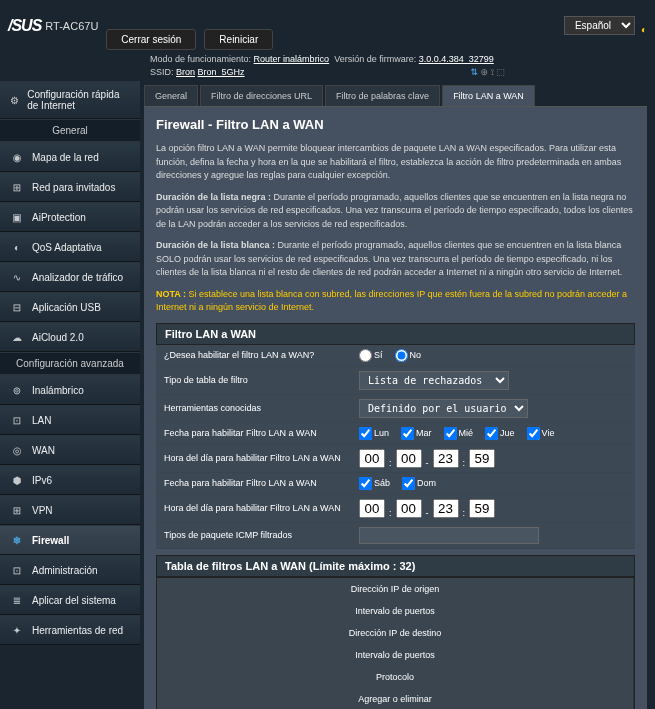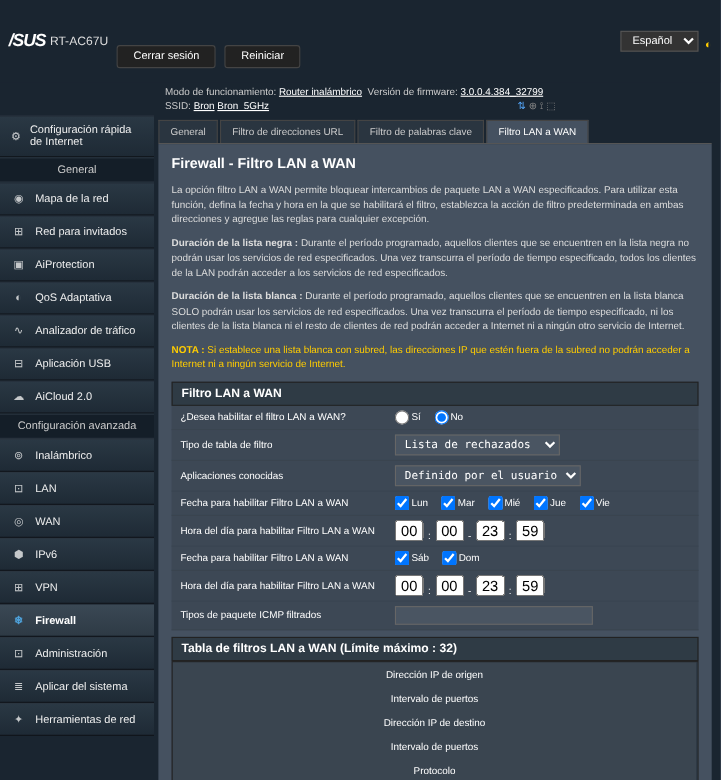--- a/index.html
+++ b/index.html
@@ -1,17 +1,17 @@
 <!DOCTYPE html>
 <html><head>
 <meta charset="utf-8">
 <style>
 * { box-sizing: border-box; margin: 0; padding: 0; }
 body { font-family: Arial, sans-serif; font-size: 10px; background: #1a2530; color: #fff; width: 655px; }
-.top-bar { display: flex; align-items: center; padding: 13px 8px; background: #1a2530; }
+.top-bar { display: flex; align-items: center; padding: 1px 8px; background: #1a2530; }
 .logo { font-weight: bold; font-size: 16px; color: #fff; font-style: italic; letter-spacing: -1px; }
 .logo-sub { font-size: 11px; margin-left: 4px; color: #ddd; }
 .top-btn { background: #222; color: #fff; border: 1px solid #444; padding: 4px 14px; margin-left: 8px; font-size: 10px; cursor: pointer; border-radius: 3px; margin-top: 28px; }
 .top-right { margin-left: auto; display: flex; align-items: flex-end; gap: 6px; }
 .lang-select { background: #333; color: #fff; border: 1px solid #555; padding: 2px 6px; font-size: 10px; }
 .status-line { padding: 3px 150px 3px 150px; font-size: 9px; color: #ccc; }
 .status-line a { color: #fff; }
 .ssid-line { padding: 0 150px 4px 150px; font-size: 9px; color: #ccc; }
 .ssid-line a { color: #fff; text-decoration: underline; }
 .main { display: flex; }
@@ -176,21 +176,21 @@
             </label>
       </div>
     </div>
     <div class="form-row">
       <div class="form-label">Tipo de tabla de filtro</div>
       <div class="form-val">
             <select><option>Lista de rechazados</option></select>
           </div>
     </div>
     <div class="form-row">
-      <div class="form-label">Aplicaciones conocidas</div>
+      <div class="form-label">Herramientas conocidas</div>
       <div class="form-val">
             <select><option>Definido por el usuario</option></select>
           </div>
     </div>
     <div class="form-row">
       <div class="form-label">Fecha para habilitar Filtro LAN a WAN</div>
       <div class="form-val">
         <label class="chk-l">
               <input type="checkbox" checked="" style="">
               <span>Lun</span>

